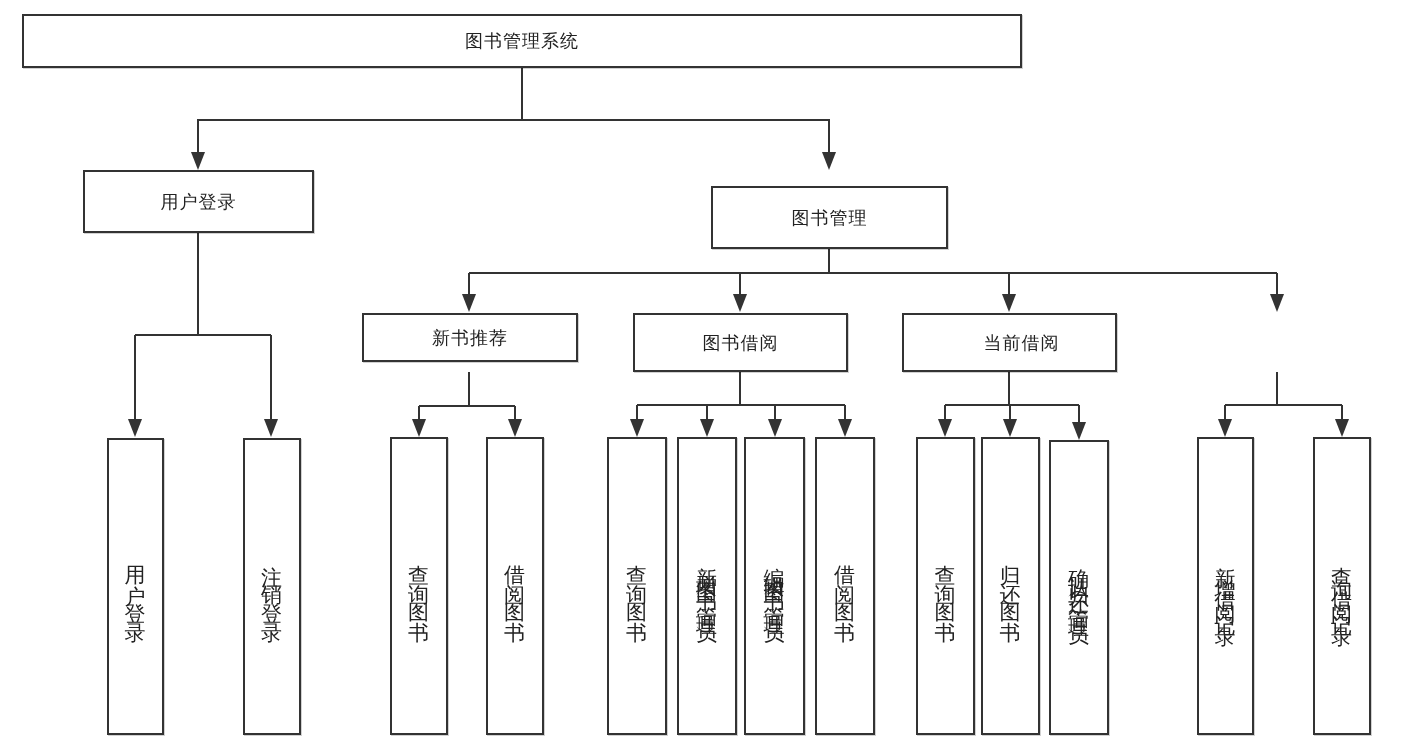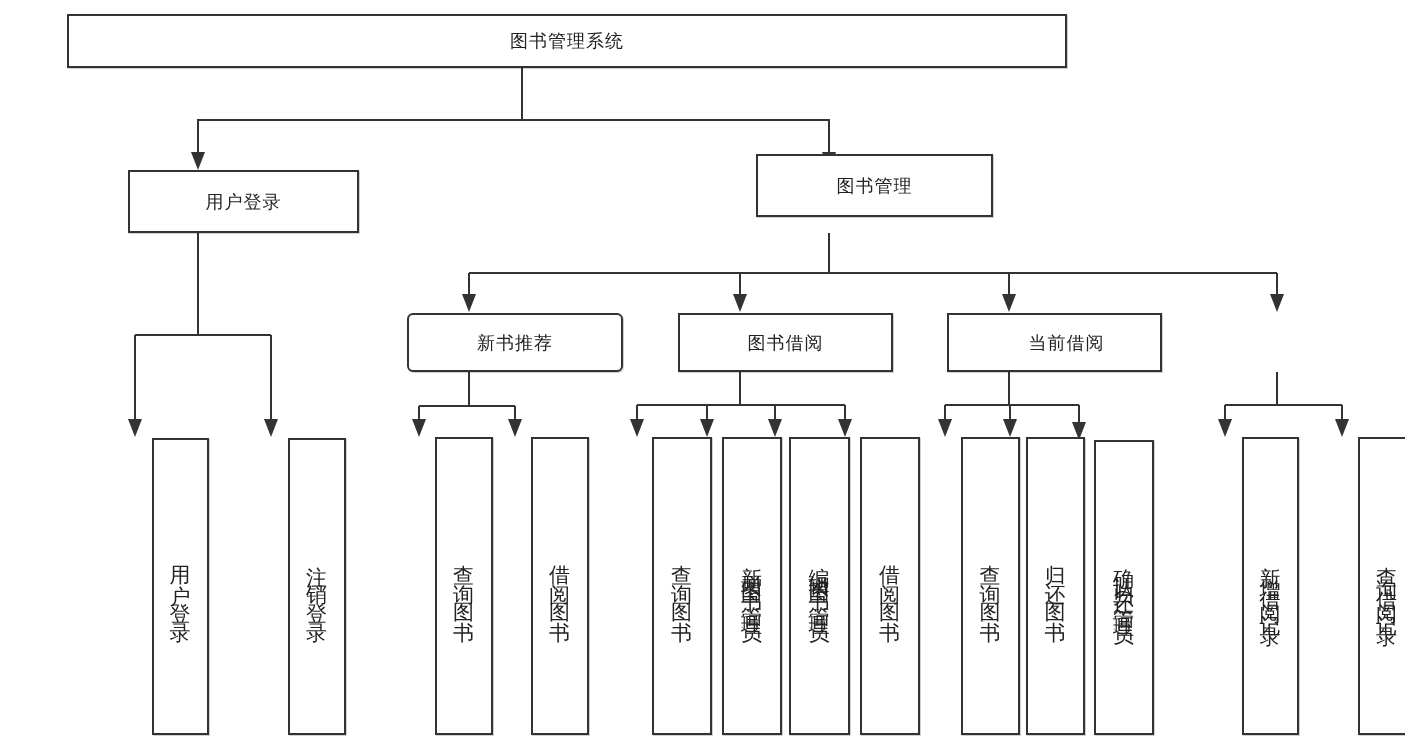--- a/index.html
+++ b/index.html
@@ -15,42 +15,41 @@
   .box{
     position:absolute;
     box-sizing:border-box;
     border:2px solid #333333;
     background:#ffffff;
     display:flex;
     align-items:center;
     justify-content:center;
     z-index:2;
     box-shadow:1px 1px 0 rgba(0,0,0,0.18);
-    margin-left:45px;
   }
   .hlabel{
     font-size:18px;
     letter-spacing:1px;
     color:#222222;
     white-space:nowrap;
   }
   .leaf .vlabel{
     writing-mode:vertical-rl;
     font-size:21px;
     color:#222222;
     line-height:1;
   }
   .sp4 .vlabel{letter-spacing:19px;}
   .sp6 .vlabel{letter-spacing:12px;}
   .sp9 .vlabel{letter-spacing:8px;}
   
   #n-root{left:22px;top:14px;width:1000px;height:54px;}
   #n-user-login{left:83px;top:170px;width:231px;height:63px;}
-  #n-book-mgmt{left:711px;top:154px;width:237px;height:63px;}
-  #n-new-book-rec{left:362px;top:313px;width:216px;height:59px;border-radius:6px;}
+  #n-book-mgmt{left:711px;top:186px;width:237px;height:63px;}
+  #n-new-book-rec{left:362px;top:313px;width:216px;height:49px;}
   #n-book-borrow{left:633px;top:313px;width:215px;height:59px;}
   #n-current-borrow{left:902px;top:313px;width:215px;height:59px;padding-left:24px;}
   #n-borrow-records{left:1170px;top:313px;width:215px;height:59px;}
   #l-user-login{left:107px;top:438px;width:57px;height:297px;}
   #l-logout{left:243px;top:438px;width:58px;height:297px;}
   #l-nbr-query{left:390px;top:437px;width:58px;height:298px;}
   #l-nbr-borrow{left:486px;top:437px;width:58px;height:298px;}
   #l-bb-query{left:607px;top:437px;width:60px;height:298px;}
   #l-bb-add{left:677px;top:437px;width:60px;height:298px;}
   #l-bb-edit{left:744px;top:437px;width:61px;height:298px;}

